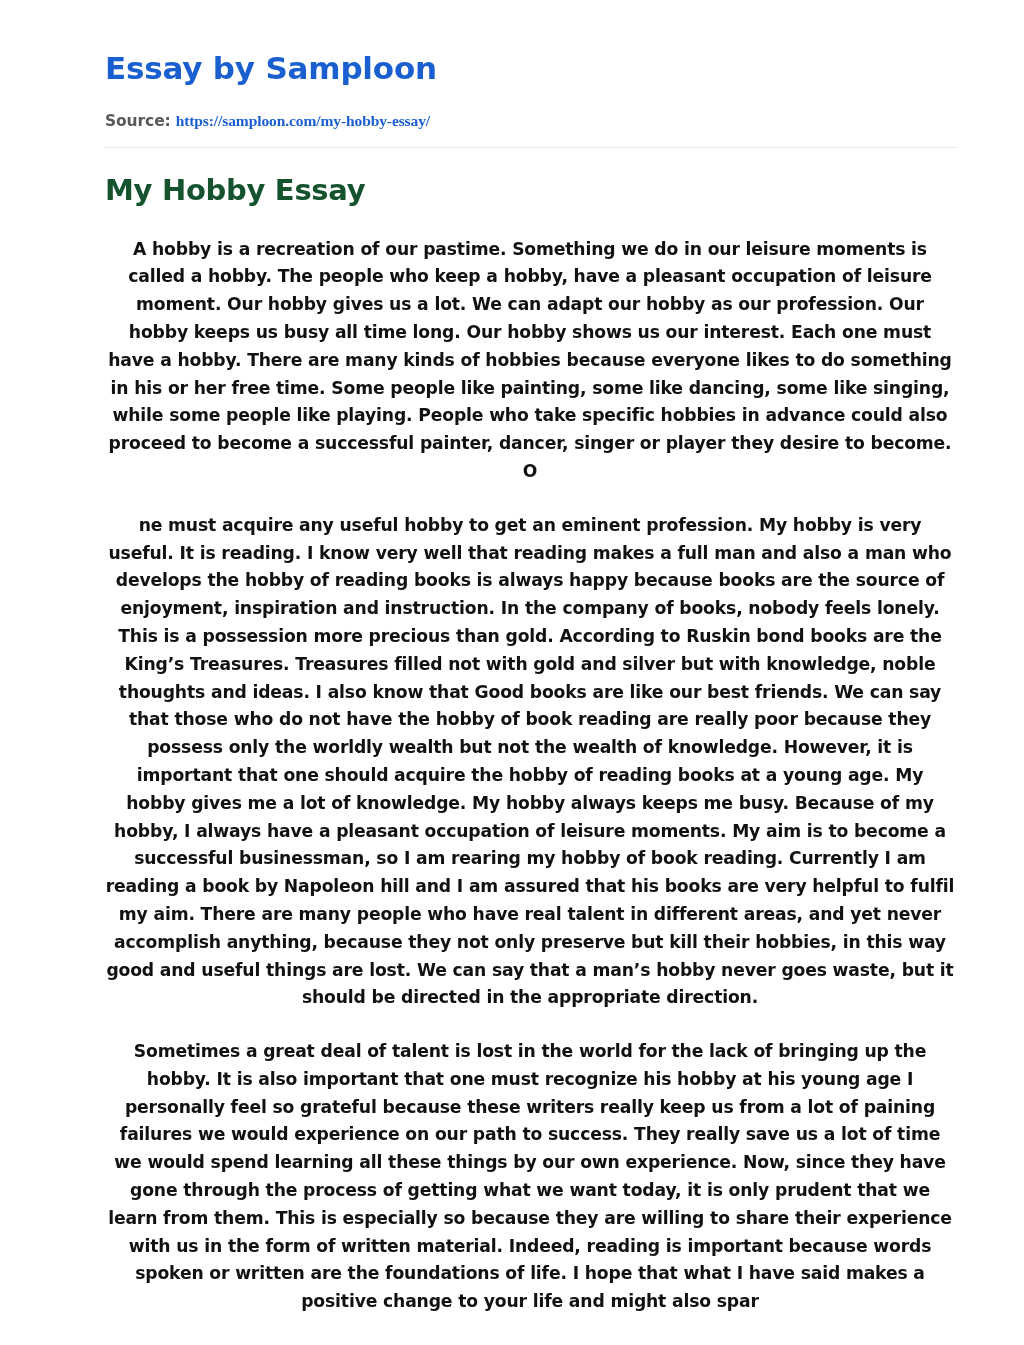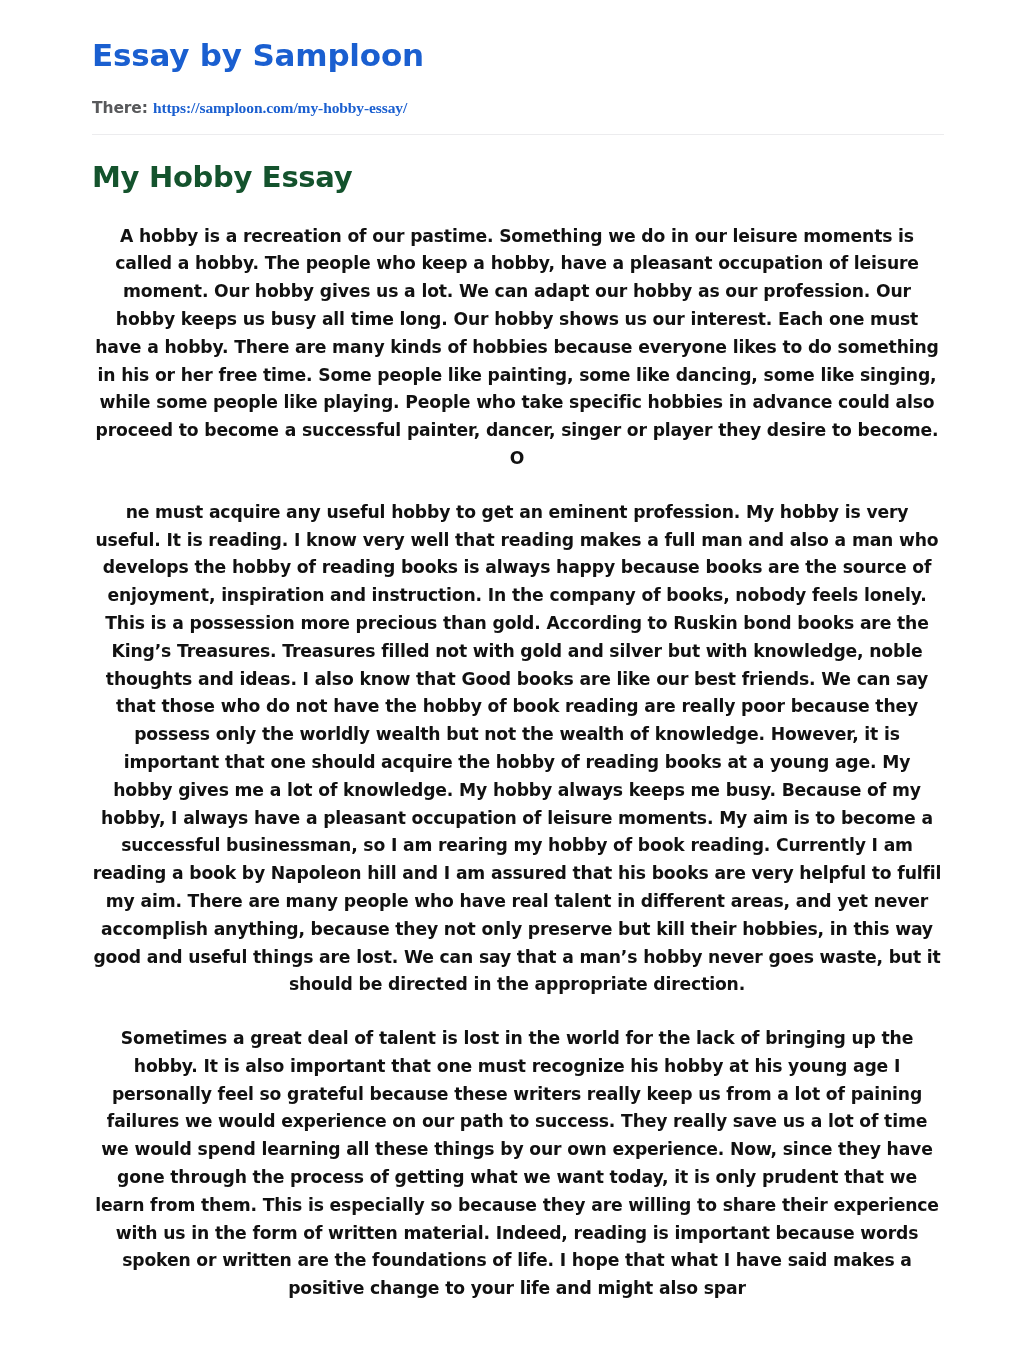--- a/index.html
+++ b/index.html
@@ -12,21 +12,21 @@
     width: 1024px;
     height: 1345px;
     font-family: "DejaVu Sans", "Liberation Sans", sans-serif;
     overflow: hidden;
     position: relative;
   }
   .page {
     width: 1024px;
     height: 1345px;
     box-sizing: border-box;
-    padding: 4px;
+    padding: 17px;
     position: relative;
     overflow: hidden;
   }
 
   
   .site-header {
     padding: 34px 88px 0 88px;
   }
   .brand-title {
     margin: 0;
@@ -97,21 +97,21 @@
 </style>
 </head>
 <body>
 
 <div class="page">
 
   <header class="site-header">
     <h1 class="brand-title">Essay by Samploon</h1>
 
     <div class="source-row">
-      <span class="source-label">There:</span><a class="source-link" href="#">https://samploon.com/my-hobby-essay/</a>
+      <span class="source-label">Source:</span><a class="source-link" href="#">https://samploon.com/my-hobby-essay/</a>
     </div>
   </header>
 
   <hr class="divider">
 
   <article class="article">
     <h2 class="essay-title">My Hobby Essay</h2>
 
     <div class="essay-body">
       <p>A hobby is a recreation of our pastime. Something we do in our leisure moments is called a hobby. The people who keep a hobby, have a pleasant occupation of leisure moment. Our hobby gives us a lot. We can adapt our hobby as our profession. Our hobby keeps us busy all time long. Our hobby shows us our interest. Each one must have a hobby. There are many kinds of hobbies because everyone likes to do something in his or her free time. Some people like painting, some like dancing, some like singing, while some people like playing. People who take specific hobbies in advance could also proceed to become a successful painter, dancer, singer or player they desire to become. O</p>

